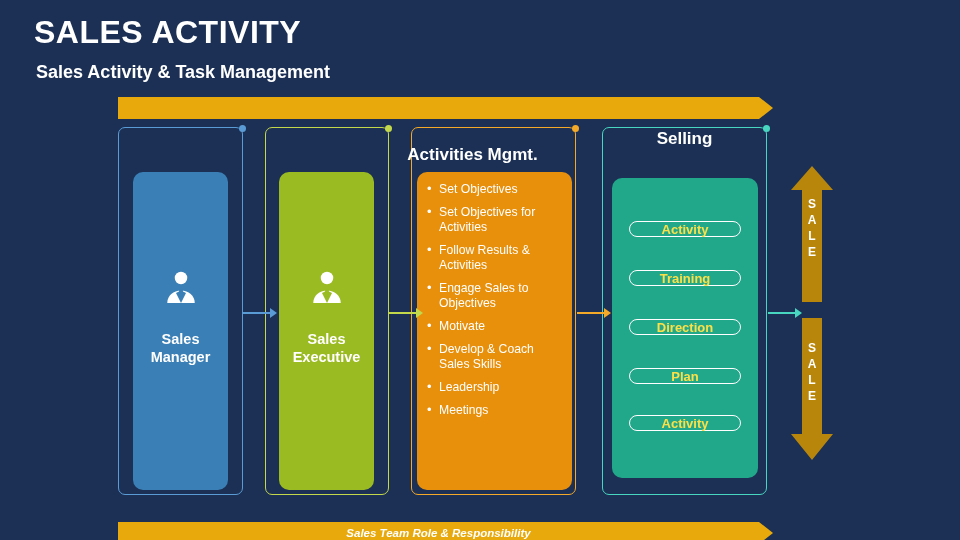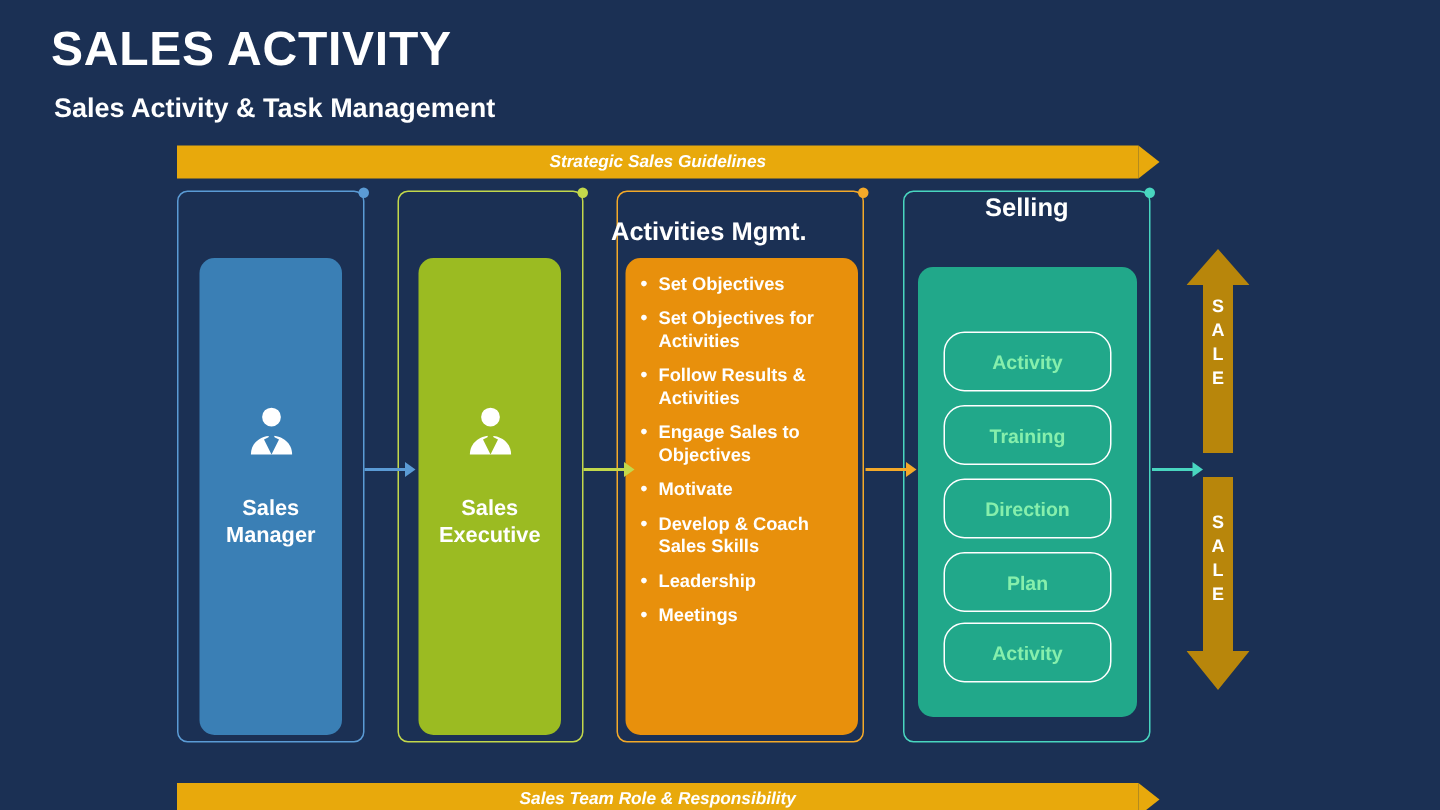--- a/index.html
+++ b/index.html
@@ -123,41 +123,41 @@
     left: 425px;
     top: 182px;
     width: 140px;
   }
   .bullet {
     position: relative;
     padding-left: 14px;
     margin-bottom: 8px;
     color: #ffffff;
     font-size: 12.2px;
-    font-weight: bold;
+    font-weight: normal;
     line-height: 15px;
   }
   .bullet::before {
     content: "\2022";
     position: absolute;
     left: 2px;
     top: -1px;
     font-size: 13px;
     color: #ffffff;
   }
 
   
   .pill {
     position: absolute;
     left: 629px;
     width: 112px;
-    height: 40px;
+    height: 16px;
     border: 1.6px solid #ffffff;
     border-radius: 14px;
-    color: #86efac;
+    color: #fde047;
     font-size: 13px;
     font-weight: bold;
     display: flex;
     align-items: center;
     justify-content: center;
     box-sizing: border-box;
   }
 
   
   .sale-arrow {
@@ -193,21 +193,20 @@
 </style>
 </head>
 <body>
 
 <div id="slide">
 
   <div id="title">SALES ACTIVITY</div>
   <div id="subtitle">Sales Activity &amp; Task Management</div>
 
   <div class="banner" id="banner-top">
-    <span class="banner-label">Strategic Sales Guidelines</span>
     <span class="tip"></span>
   </div>
 
   <div class="banner" id="banner-bot">
     <span class="banner-label">Sales Team Role &amp; Responsibility</span>
     <span class="tip"></span>
   </div>
 
   <div class="frame" style="left:118px; top:127px; width:125px; height:368px; border:1.6px solid #5b9bd5; border-top-color:#5b9bd5;">
     <span class="dot" style="background:#5b9bd5;"></span>

